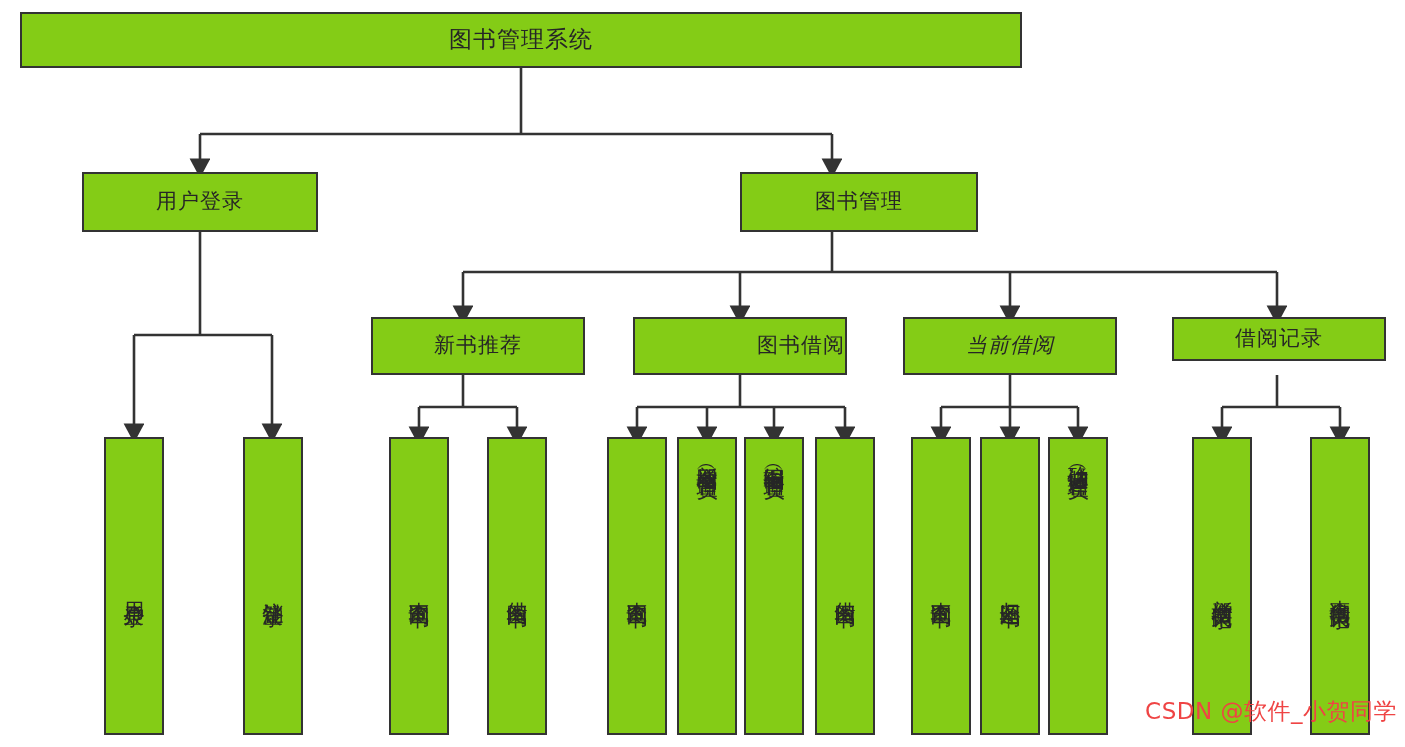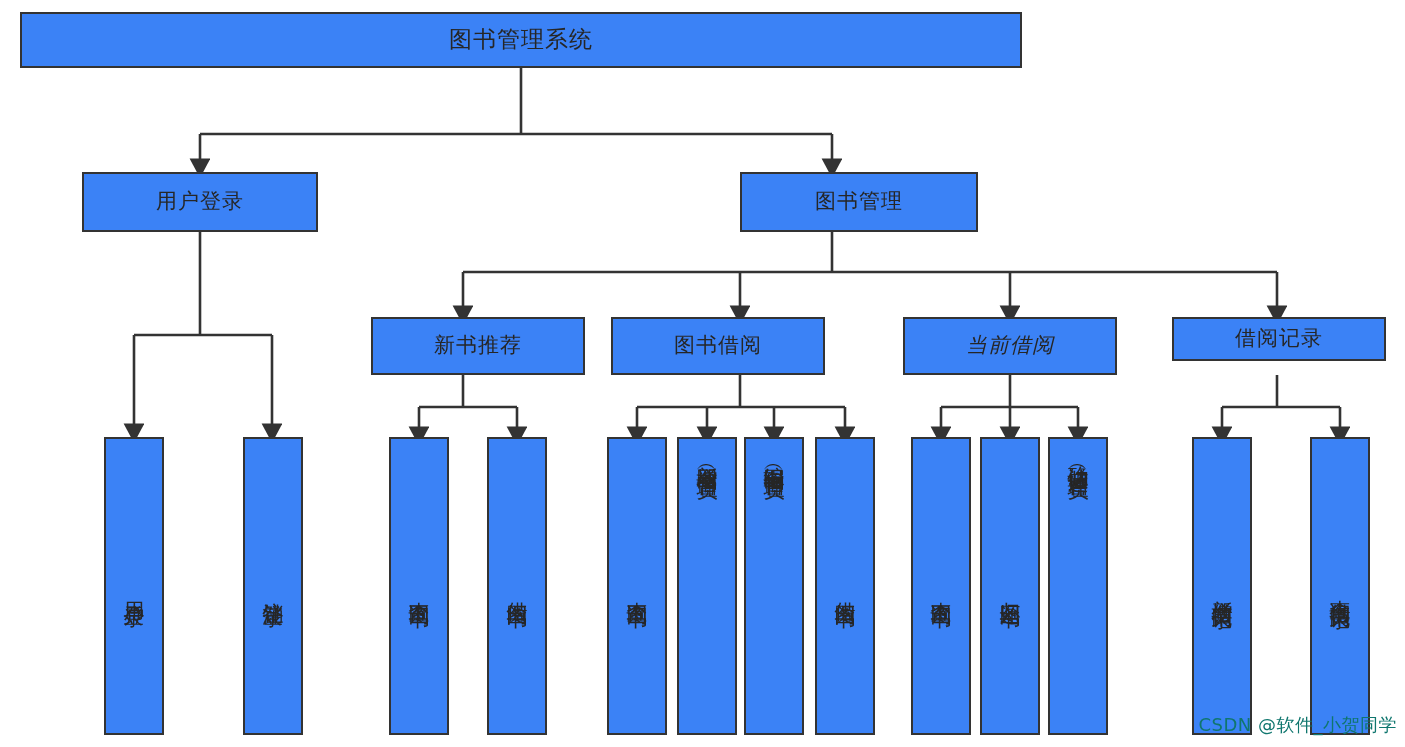--- a/index.html
+++ b/index.html
@@ -7,21 +7,21 @@
     width:1405px;height:747px;overflow:hidden;
     font-family:"DejaVu Sans","Liberation Sans",sans-serif;
     color:#1a1a1a;
   }
   #diagram-root{position:relative;width:1405px;height:747px;background:#fff;}
   svg#edges{position:absolute;left:0;top:0;width:1405px;height:747px;}
   .node{
     position:absolute;
     box-sizing:border-box;
     border:2.5px solid #333333;
-    background:#3b82f6;
+    background:#84cc16;
     display:flex;
     align-items:center;
     justify-content:center;
     color:#262626;
   }
   .node-h{            
     font-size:21px;
     letter-spacing:1px;
     line-height:1.1;
     white-space:nowrap;
@@ -40,23 +40,23 @@
     display:block;
   }
   .vwrap{
     width:100%;height:100%;
     display:flex;align-items:center;justify-content:center;
   }
   .vwrap.top{align-items:flex-start;padding-top:4px;}
   #title-node{font-size:23px;}
   #watermark{
     position:absolute;
-    right:8px;bottom:10px;
-    font-size:18px;
-    color:#0f766e;
+    right:8px;bottom:20px;
+    font-size:23px;
+    color:#ef4444;
     white-space:nowrap;
     letter-spacing:0.5px;
   }
 </style>
 </head>
 <body>
 
 <div id="diagram-root">
 
   <svg id="edges" viewBox="0 0 1405 747" xmlns="http://www.w3.org/2000/svg">
@@ -118,21 +118,21 @@
   </div>
 
   <div class="node node-h" style="left:740px;top:172px;width:238px;height:60px;">
     <span>图书管理</span>
   </div>
 
   <div class="node node-h" style="left:361px;top:317px;width:214px;height:58px;margin-left:10px;">
     <span>新书推荐</span>
   </div>
 
-  <div class="node node-h" style="left:611px;top:317px;width:214px;height:58px;">
+  <div class="node node-h" style="left:633px;top:317px;width:214px;height:58px;justify-content:flex-end;">
     <span>图书借阅</span>
   </div>
 
   <div class="node node-h" style="left:903px;top:317px;width:214px;height:58px;font-style:italic;">
     <span>当前借阅</span>
   </div>
 
   <div class="node node-h" style="left:1172px;top:317px;width:214px;height:44px;">
     <span>借阅记录</span>
   </div>

